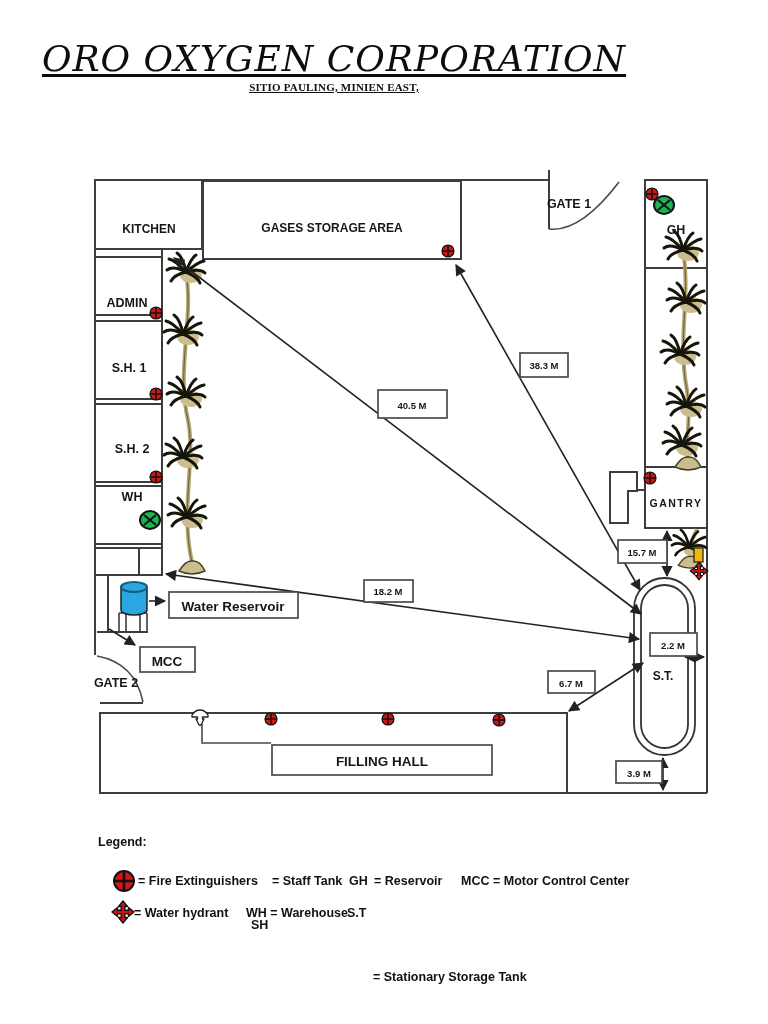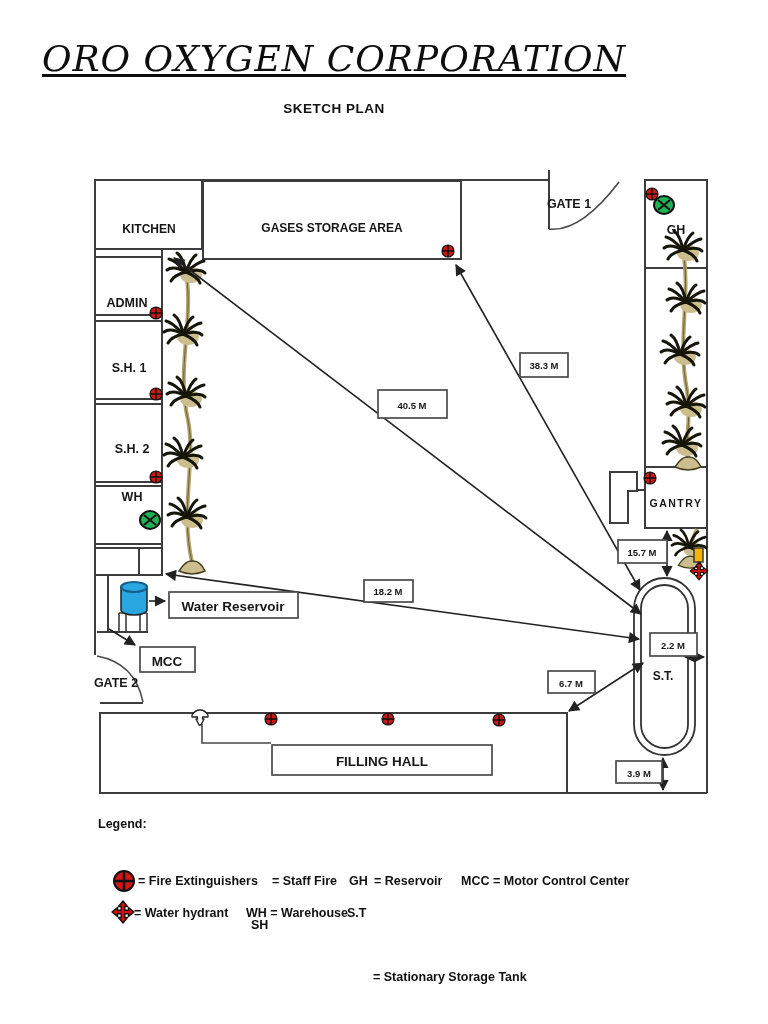--- a/index.html
+++ b/index.html
@@ -6,37 +6,37 @@
   .page{position:relative;width:768px;height:1024px;background:#fff;overflow:hidden;
         font-family:"Liberation Sans",sans-serif;color:#111;}
   .hdr{position:absolute;top:40px;left:0;width:668px;text-align:center;}
   .title{font-family:"DejaVu Serif","Liberation Serif",serif;font-style:italic;
          font-size:36px;letter-spacing:1px;color:#0d0d0d;
          text-decoration:underline;text-underline-offset:3px;line-height:1.05;}
   .addr{font-family:"Liberation Serif",serif;font-weight:bold;font-size:11px;
         letter-spacing:.2px;text-decoration:underline;line-height:1.15;margin-top:3px;}
   .sketch{font-weight:bold;font-size:13.5px;letter-spacing:.5px;margin-top:23px;}
   svg{position:absolute;left:0;top:0;}
-  .leg-title{position:absolute;left:98px;top:817px;font-weight:bold;font-size:12.5px;}
+  .leg-title{position:absolute;left:98px;top:835px;font-weight:bold;font-size:12.5px;}
   .leg{position:absolute;font-weight:bold;font-size:12.5px;white-space:nowrap;}
   text{font-family:"Liberation Sans",sans-serif;font-weight:bold;fill:#161616;}
   .rm{fill:#ffffff;stroke:#3d3d3d;stroke-width:2;}
   .bx{fill:#ffffff;stroke:#4a4a4a;stroke-width:1.7;}
   .wall{fill:none;stroke:#3d3d3d;stroke-width:2;}
   .thin{fill:none;stroke:#4a4a4a;stroke-width:1.6;}
   .mline{fill:none;stroke:#222;stroke-width:1.6;}
 </style>
 </head>
 <body>
 
 <div class="page">
 
   <div class="hdr">
     <div class="title">ORO OXYGEN CORPORATION</div>
-    <div class="sketch">SKETCH PLAN</div>
+    <div class="addr">SITIO PAULING, MINIEN EAST,</div>
   </div>
 
   <svg width="768" height="1024" viewBox="0 0 768 1024">
     <defs>
       <marker id="arr" viewBox="0 0 10 10" refX="9" refY="5" markerWidth="9" markerHeight="7" orient="auto-start-reverse">
         <path d="M0,0 L10,5 L0,10 z" fill="#222"></path>
       </marker>
       <g id="fronds">
         <ellipse cx="5" cy="3" rx="11" ry="8" fill="#cbbd8d"></ellipse>
         <g stroke="#15150a" stroke-width="3" fill="none" stroke-linecap="round">
@@ -199,21 +199,21 @@
     <text x="571" y="687" font-size="9.5" text-anchor="middle">6.7 M</text>
     <text x="639" y="777" font-size="9.5" text-anchor="middle">3.9 M</text>
 
     <use href="#ext" transform="translate(124,881)"></use>
     <use href="#hyd" transform="translate(123,912)"></use>
   </svg>
 
   <div class="leg-title">Legend:</div>
   <span class="leg" style="left:138px;top:874px;">= Fire Extinguishers</span>
   <span class="leg" style="left:251px;top:874px;margin-top:44px;">SH</span>
-  <span class="leg" style="left:272px;top:874px;">= Staff Fire</span>
+  <span class="leg" style="left:272px;top:874px;">= Staff Tank</span>
   <span class="leg" style="left:349px;top:874px;">GH</span>
   <span class="leg" style="left:374px;top:874px;">= Reservoir</span>
   <span class="leg" style="left:461px;top:874px;">MCC = Motor Control Center</span>
   <span class="leg" style="left:134px;top:906px;">= Water hydrant</span>
   <span class="leg" style="left:246px;top:906px;">WH = Warehouse</span>
   <span class="leg" style="left:347px;top:906px;">S.T</span>
   <span class="leg" style="left:373px;top:926px;margin-top:44px;">= Stationary Storage Tank</span>
 
 </div>
 

